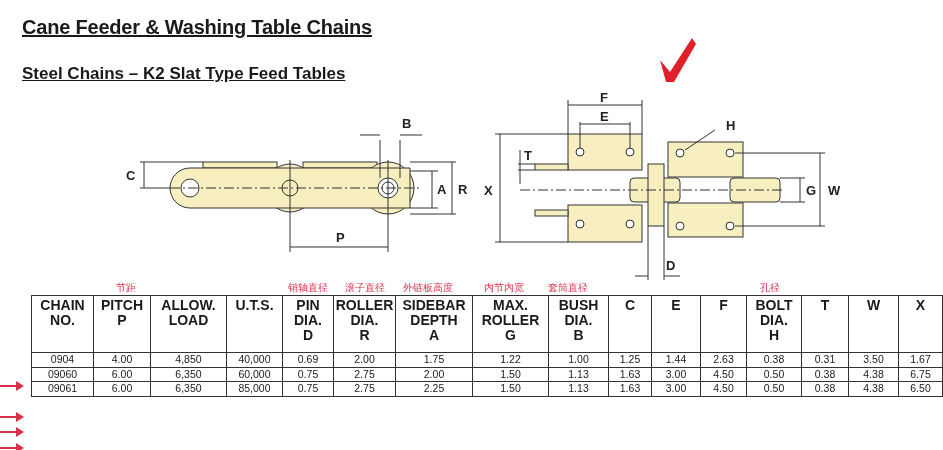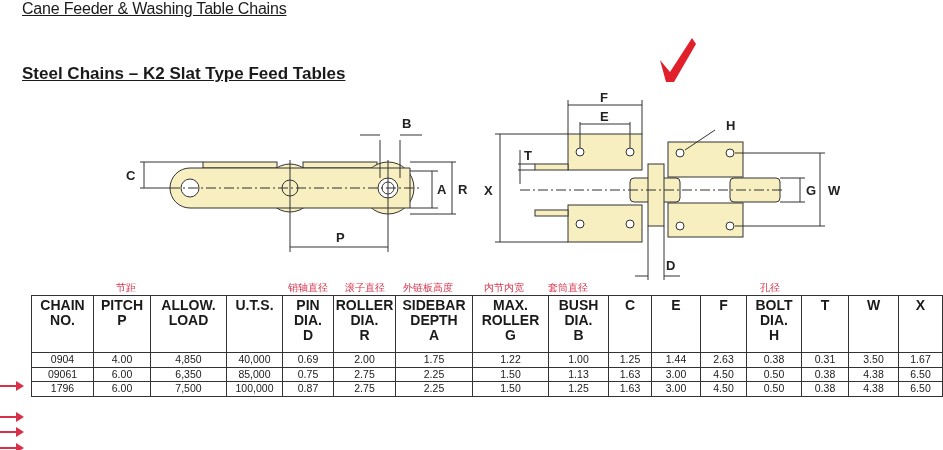--- a/index.html
+++ b/index.html
@@ -1,17 +1,17 @@
 <!DOCTYPE html>
 <html><head>
 <meta charset="utf-8">
 <style>
   html, body { margin:0; padding:0; background:#fff; }
   body { width:943px; height:450px; position:relative; overflow:hidden; font-family:"Liberation Sans", sans-serif; color:#1a1a1a; }
-  .h1 { position:absolute; left:22px; top:0; font-size:16px; font-weight:normal; text-decoration:underline; letter-spacing:-0.2px; }
+  .h1 { position:absolute; left:22px; top:16px; font-size:20px; font-weight:bold; text-decoration:underline; letter-spacing:-0.2px; }
   .h2 { position:absolute; left:22px; top:64px; font-size:17px; font-weight:bold; text-decoration:underline;text-align:right; }
   .diagram { position:absolute; }
   .cn { position:absolute; top:281px; font-size:10px; color:#d9304a; font-family:"DejaVu Sans", sans-serif; white-space:nowrap; }
   table.spec { position:absolute; left:31px; top:295px; border-collapse:collapse; font-size:10.5px; }
   table.spec th, table.spec td { border:1.5px solid #333; text-align:center; padding:0; }
   table.spec th { font-weight:bold; vertical-align:top; height:54px; line-height:15px; padding-top:2px; font-size:14px; }
   table.spec td { height:13.5px; line-height:13px; font-size:10.5px; }
   .arrow { position:absolute; left:0; width:24px; height:12px; }
 </style>
 </head>
@@ -243,47 +243,47 @@
         <td>1.00</td>
         <td>1.25</td>
         <td>1.44</td>
         <td>2.63</td>
         <td>0.38</td>
         <td>0.31</td>
         <td>3.50</td>
         <td>1.67</td>
       </tr>
       <tr>
+        <td>09060</td>
+        <td>6.00</td>
+        <td>6,350</td>
+        <td>60,000</td>
+        <td>0.75</td>
+        <td>2.75</td>
+        <td>2.00</td>
+        <td>1.50</td>
+        <td>1.13</td>
+        <td>1.63</td>
+        <td>3.00</td>
+        <td>4.50</td>
+        <td>0.50</td>
+        <td>0.38</td>
+        <td>4.38</td>
+        <td>6.75</td>
+      </tr>
+      <tr>
         <td>09061</td>
         <td>6.00</td>
         <td>6,350</td>
         <td>85,000</td>
         <td>0.75</td>
         <td>2.75</td>
         <td>2.25</td>
         <td>1.50</td>
         <td>1.13</td>
-        <td>1.63</td>
-        <td>3.00</td>
-        <td>4.50</td>
-        <td>0.50</td>
-        <td>0.38</td>
-        <td>4.38</td>
-        <td>6.50</td>
-      </tr>
-      <tr>
-        <td>1796</td>
-        <td>6.00</td>
-        <td>7,500</td>
-        <td>100,000</td>
-        <td>0.87</td>
-        <td>2.75</td>
-        <td>2.25</td>
-        <td>1.50</td>
-        <td>1.25</td>
         <td>1.63</td>
         <td>3.00</td>
         <td>4.50</td>
         <td>0.50</td>
         <td>0.38</td>
         <td>4.38</td>
         <td>6.50</td>
       </tr>
     </tbody>
 </table>

